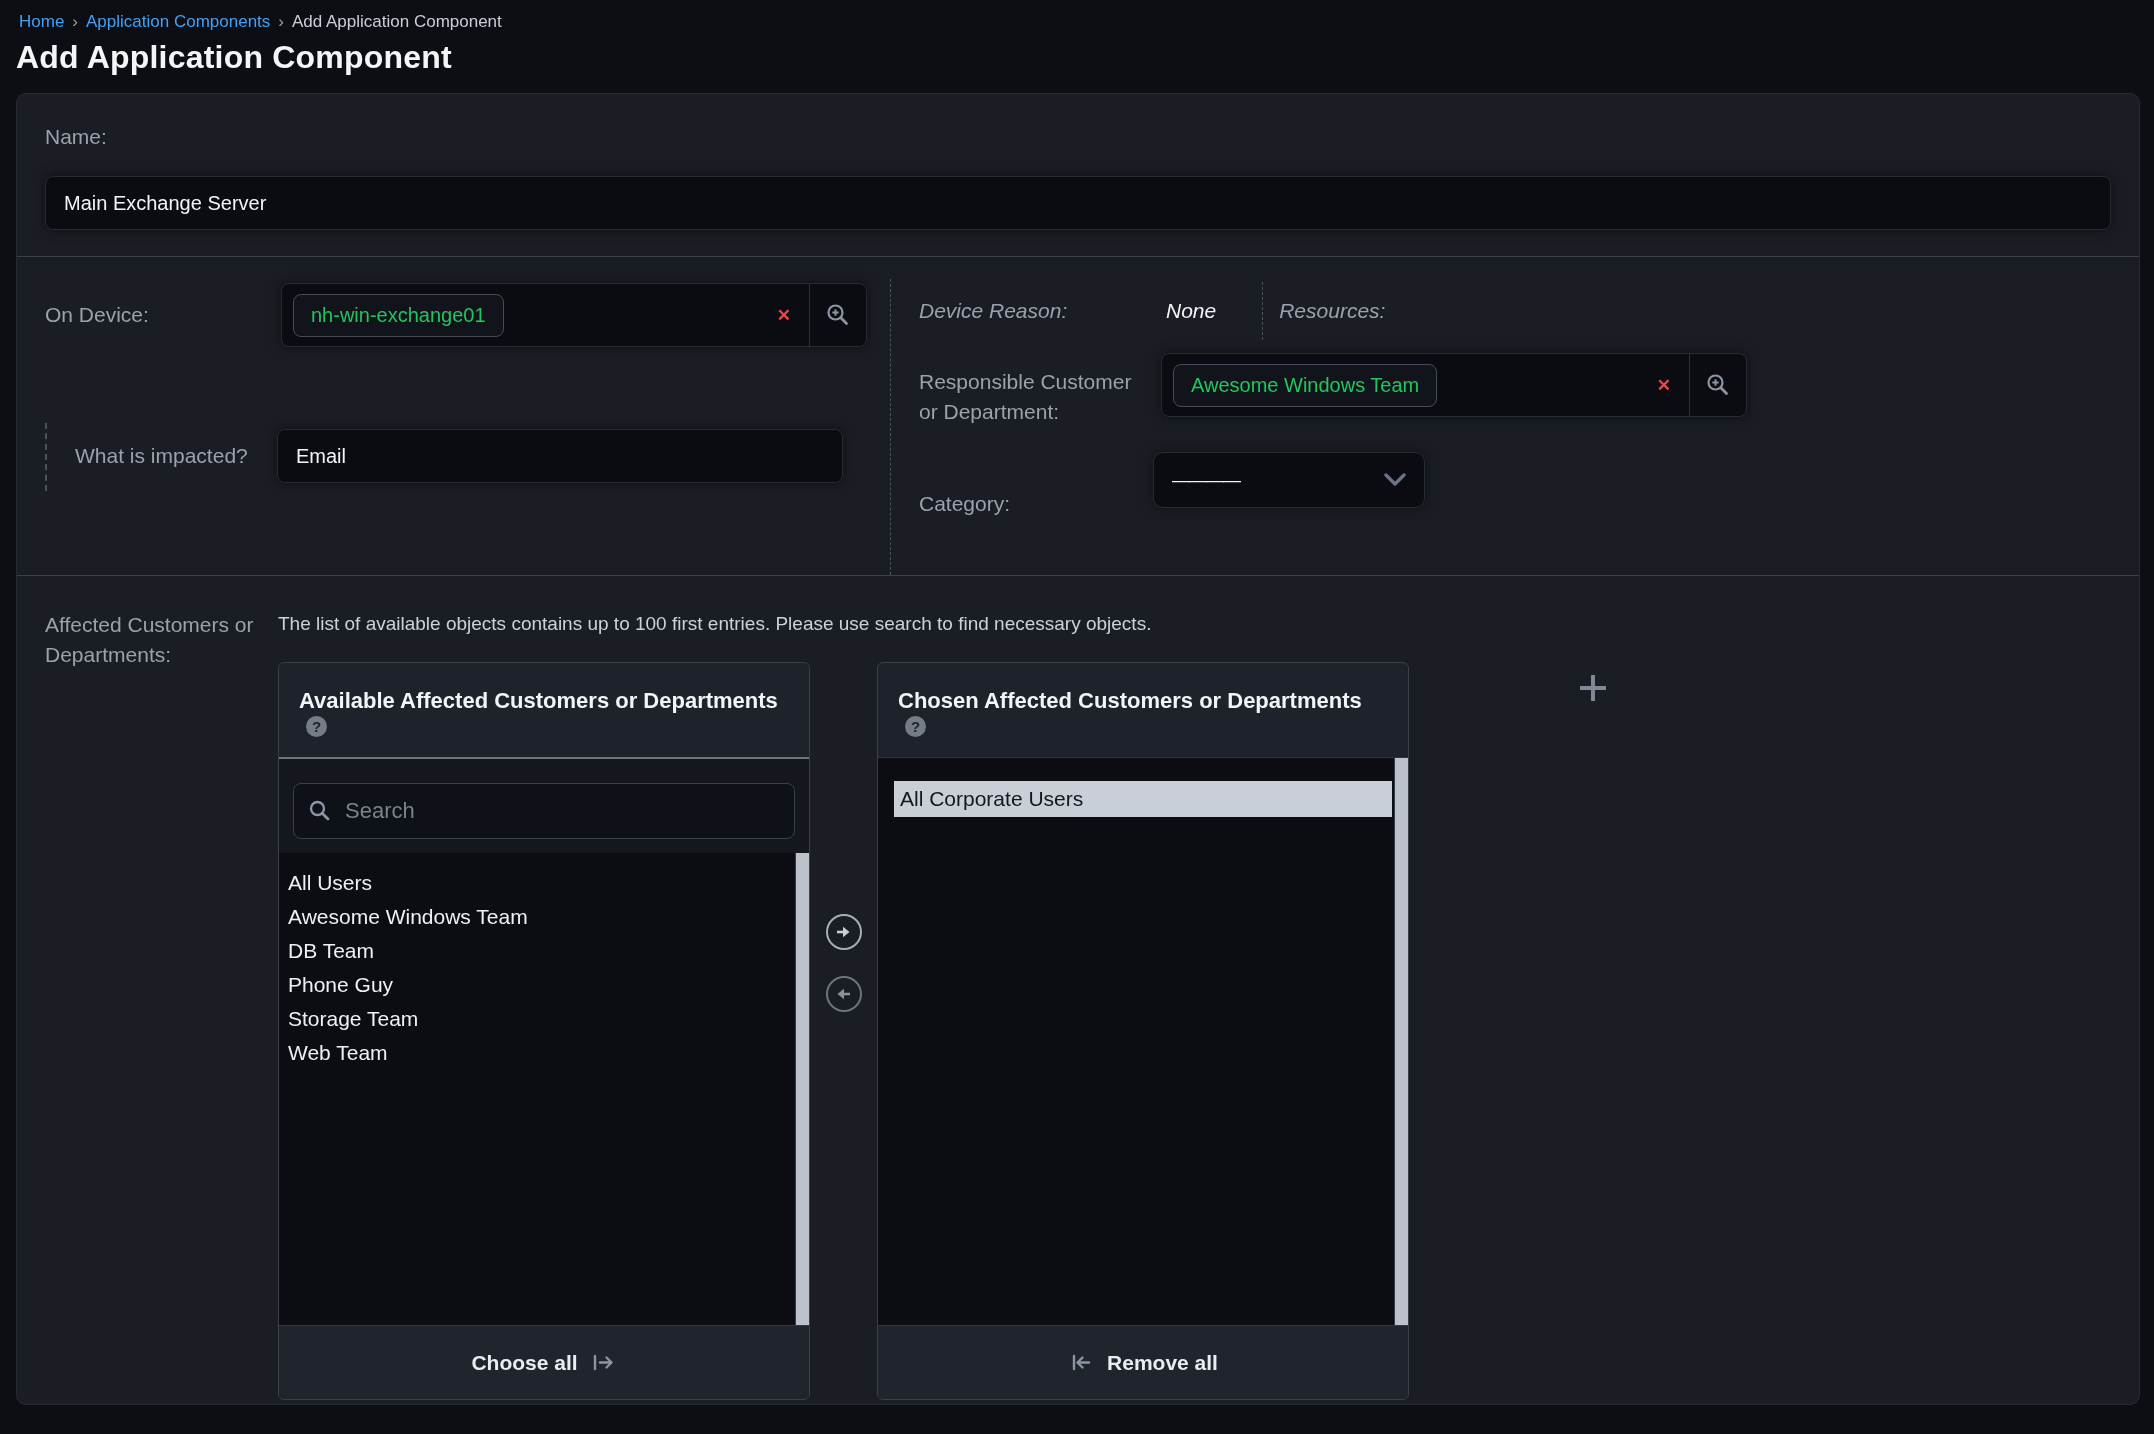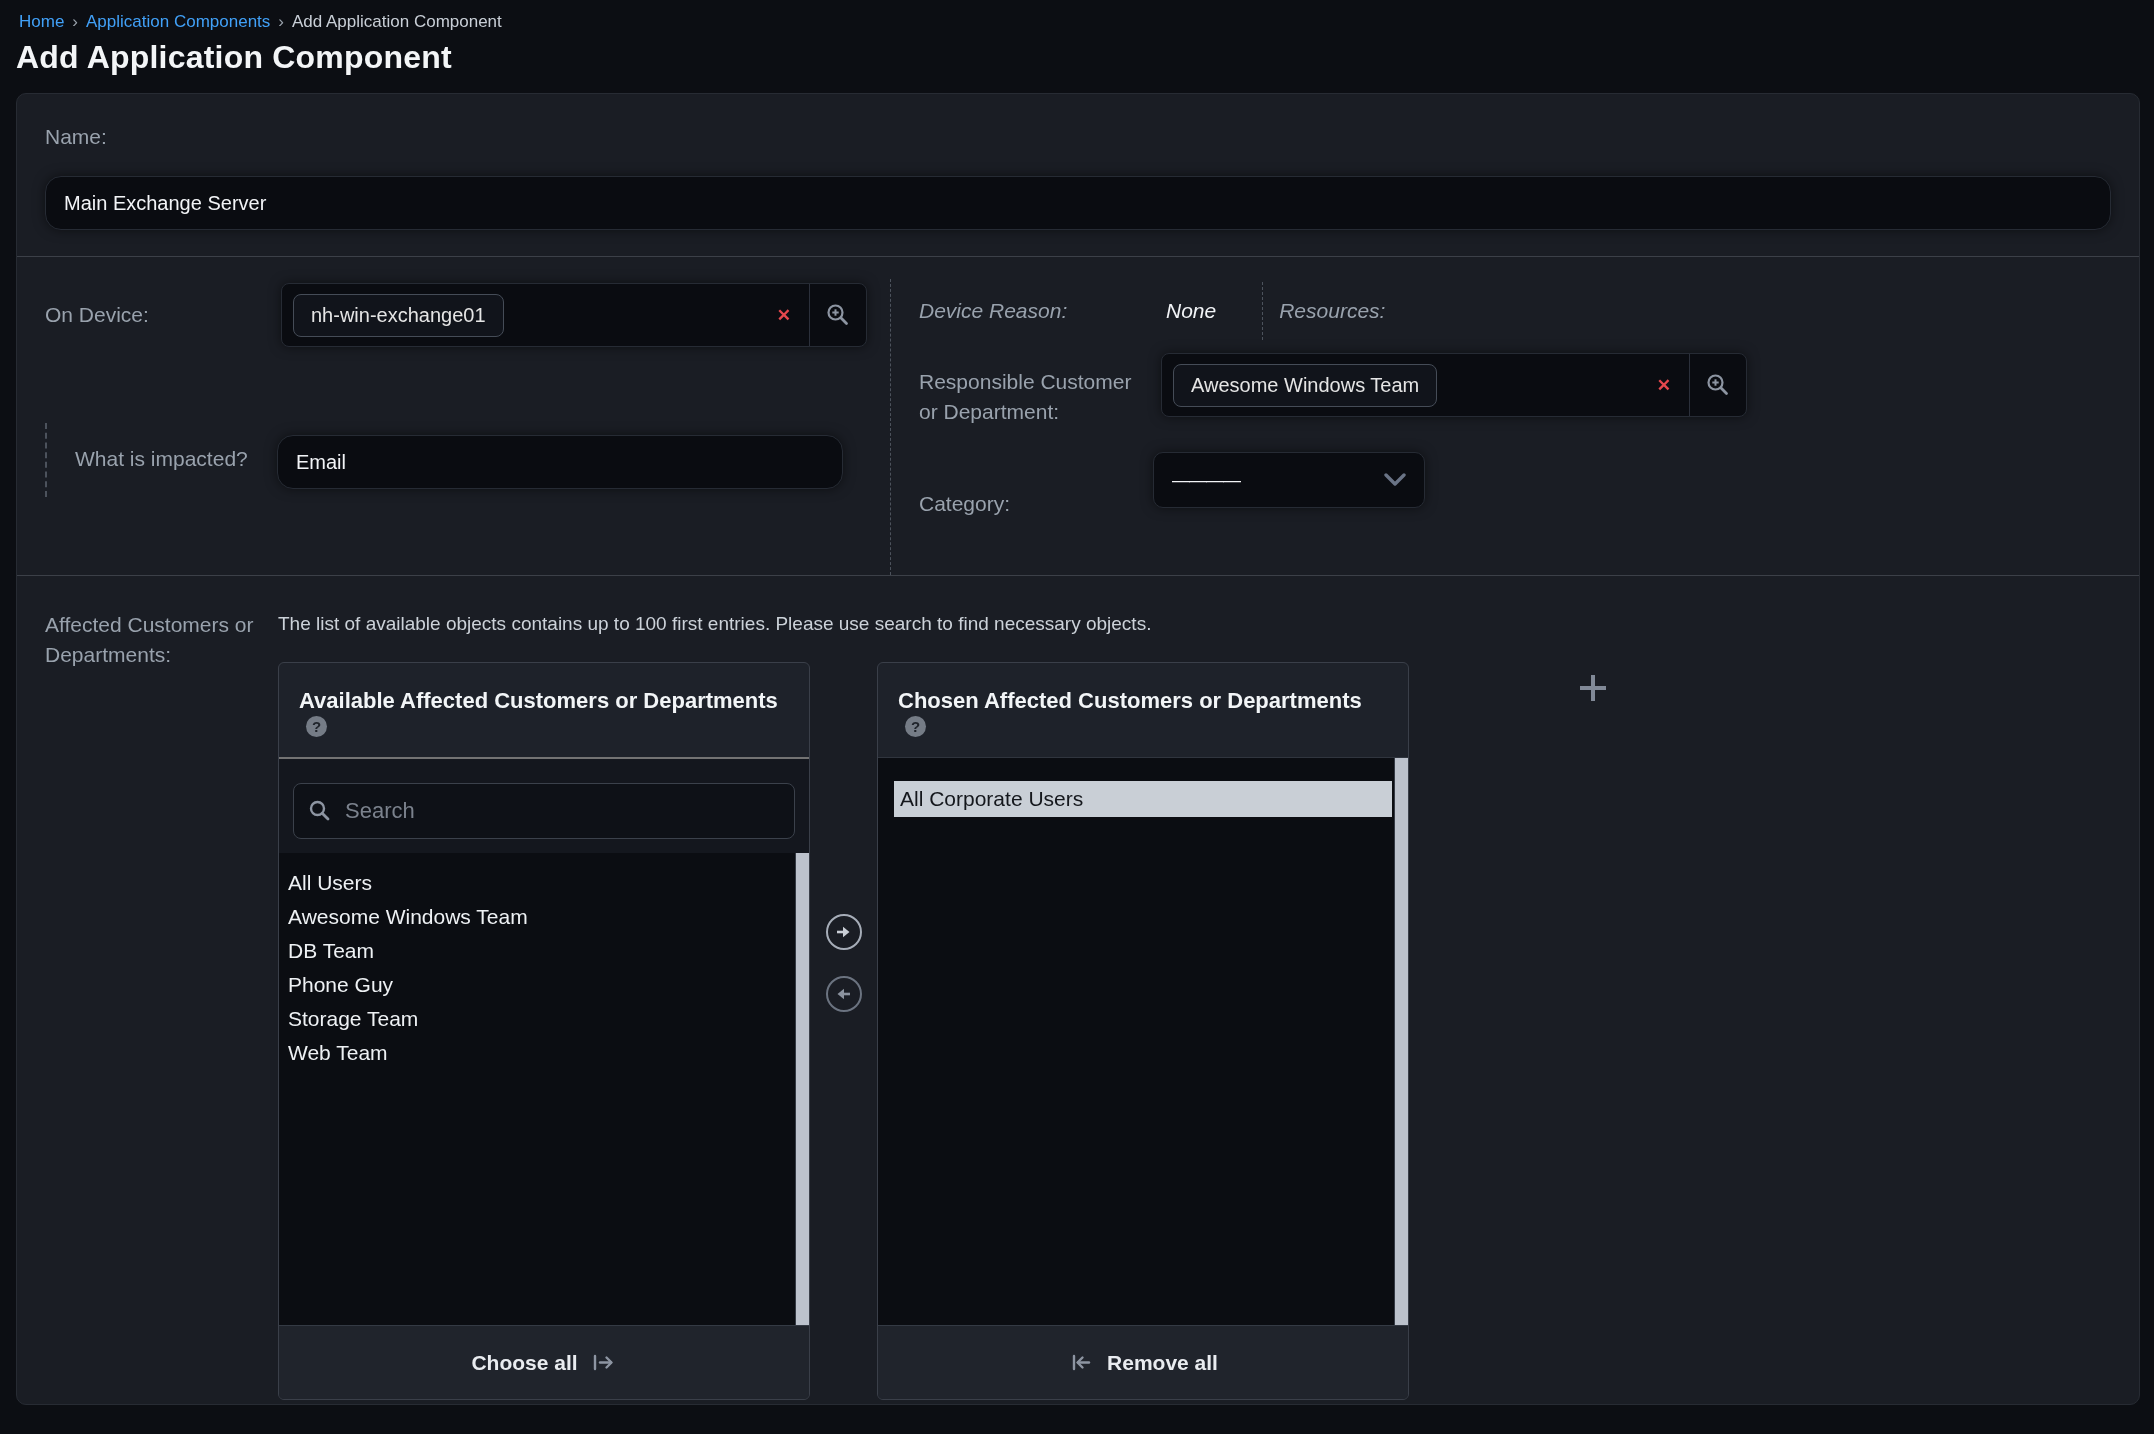--- a/index.html
+++ b/index.html
@@ -25,29 +25,28 @@
     height:1312px;
     overflow:hidden;
   }
   .section-name { padding:28px 28px 26px; }
   .field-label { color:#99a2ad; font-size:21px; line-height:30px; }
   .section-name .field-label { margin-bottom:24px; }
 
   input.text-input {
     background:#0a0c11;
     border:1px solid #262b34;
-    border-radius:16px;
+    border-radius:8px;
     box-shadow:0 0 12px rgba(0,0,0,.5);
     color:#f2f4f7;
     font-size:20px;
     font-family:"Liberation Sans", sans-serif;
     padding:0 18px;
     height:54px;
     outline:none;
-    margin-top:6px;
   }
   .name-input { width:100%; display:block; }
 
   
   .section-mid { border-top:1px solid #3c4048; display:flex; padding:22px 16px 0 28px; min-height:319px; }
   .mid-left { width:846px; border-right:1px dashed #4c525c; padding-top:4px; }
   .mid-right { flex:1; padding-left:28px; padding-top:0; }
 
   .row { display:flex; align-items:center; }
 
@@ -59,21 +58,21 @@
     display:flex; align-items:center;
     height:64px;
   }
   .chip {
     border:1px solid #454c57;
     background:#11141b;
     border-radius:8px;
     margin-left:11px;
     padding:9px 17px;
     font-size:20px;
-    color:#e5e5e5;
+    color:#22c55e;
     white-space:nowrap;
   }
   .clear-x { margin-left:auto; padding:0 18px; color:#e5484d; font-size:17px; font-weight:bold; cursor:pointer; }
   .lookup-divider { width:1px; align-self:stretch; background:#2b303b; }
   .zoom-btn { width:56px; align-self:stretch; display:flex; align-items:center; justify-content:center; cursor:pointer; }
 
   .ondevice-label { width:236px; }
   .ondevice-lookup { width:586px; }
 
   .impacted-row { margin-top:76px; border-left:2px dashed #4c525c; padding:6px 0 8px 28px; display:flex; align-items:center; }

